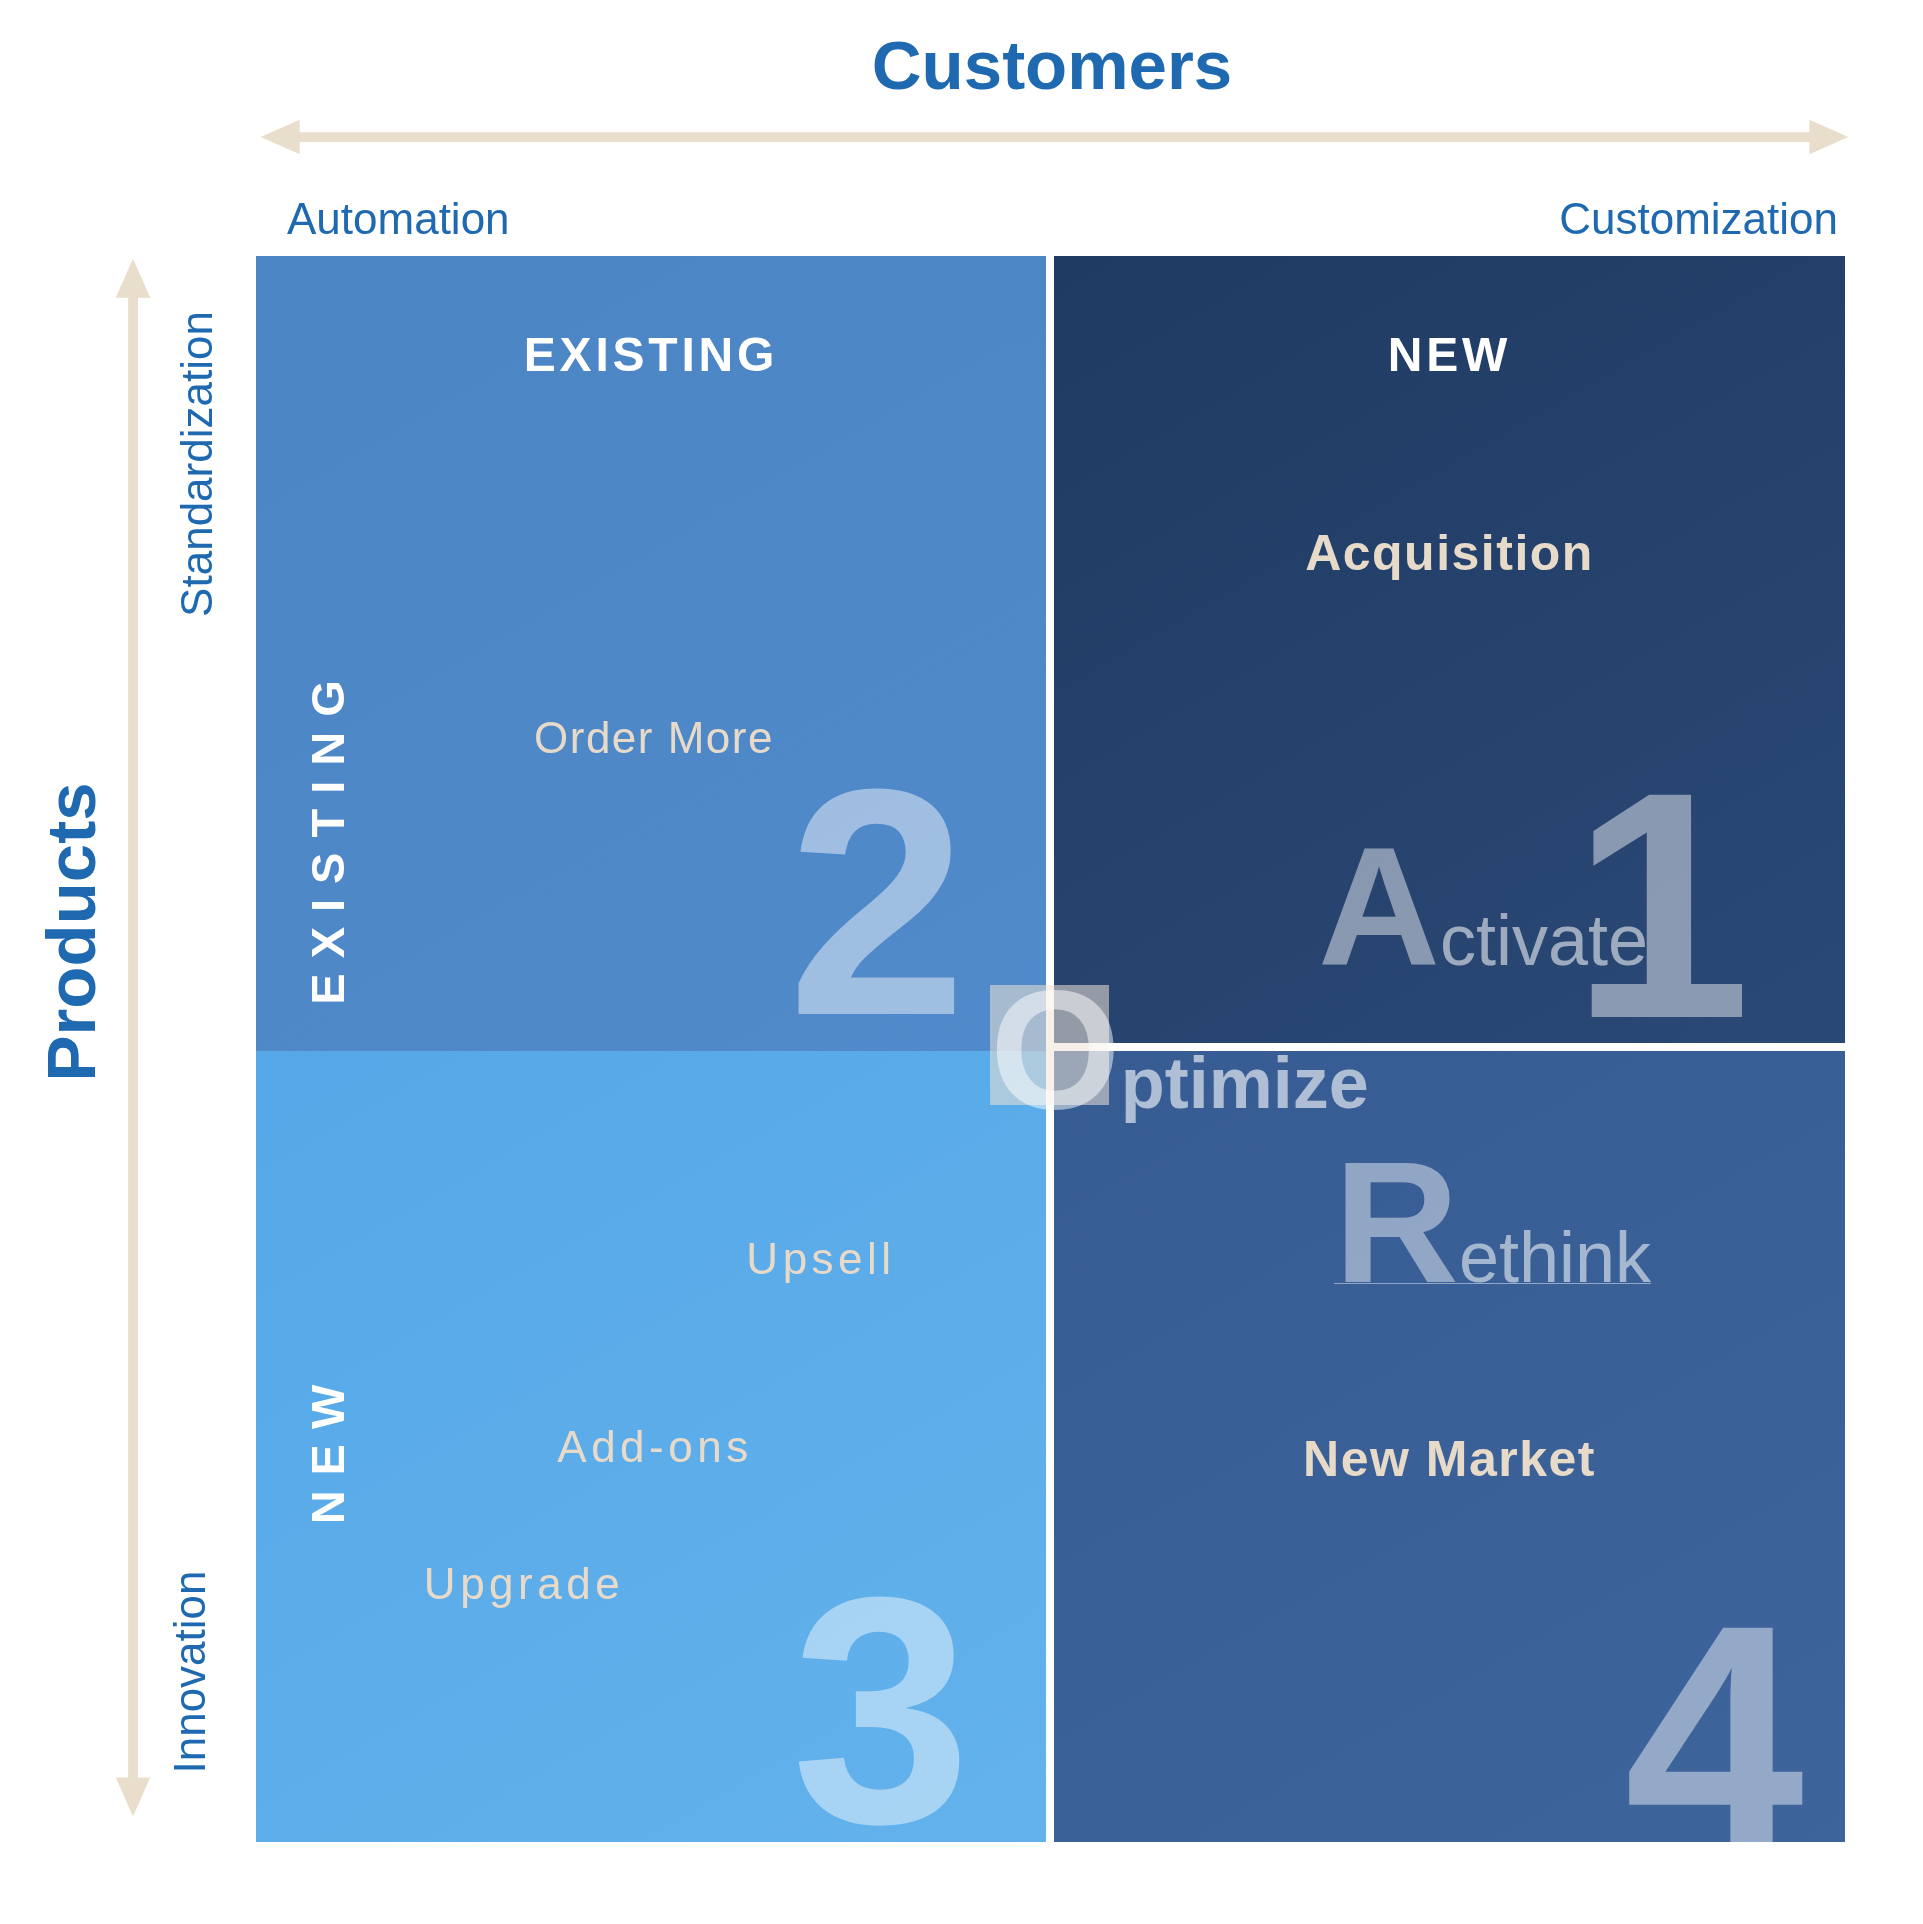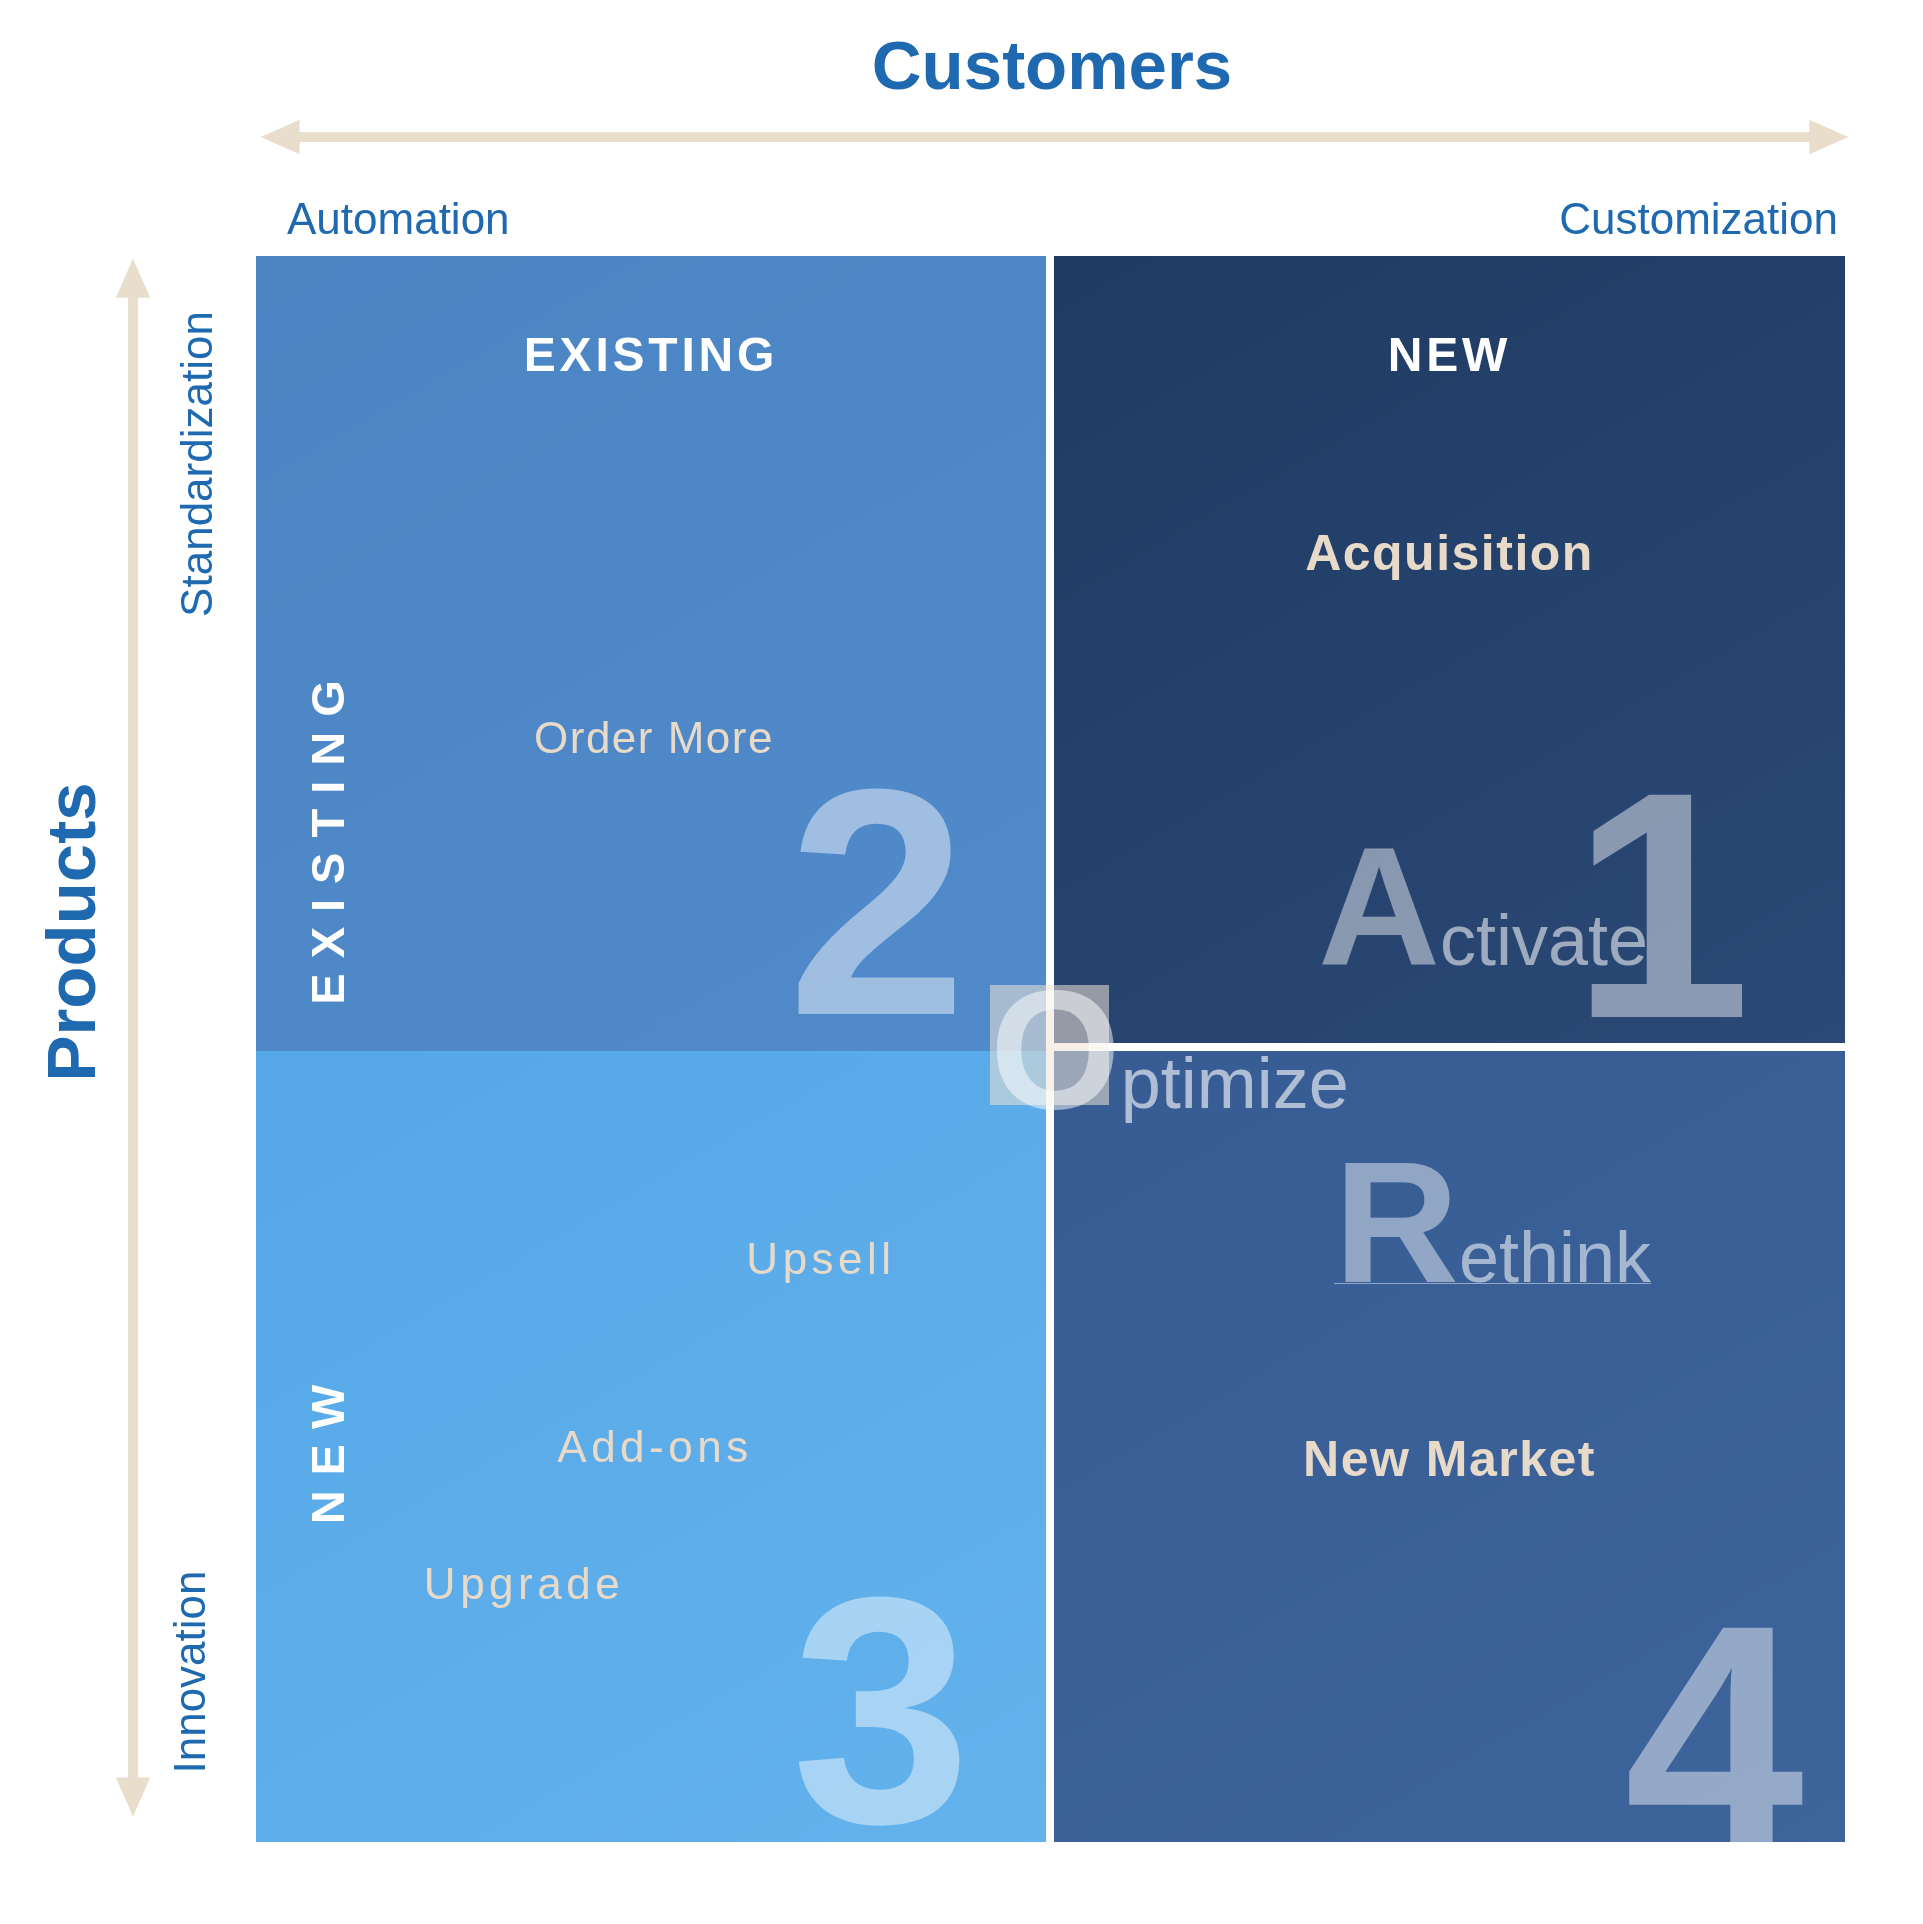--- a/index.html
+++ b/index.html
@@ -168,21 +168,21 @@
     line-height: 1;
     white-space: nowrap;
     color: rgba(255, 255, 255, 0.5);
   }
   #center-word .initial {
     font-size: 168px;
     font-weight: bold;
   }
   #center-word .rest {
     font-size: 72px;
-    font-weight: 400;
+    font-weight: 700;
     color: rgba(255, 255, 255, 0.6);
   }
 </style>
 </head>
 <body>
 
 <div id="canvas">
 
   <div id="customers-title" class="big-axis-title">Customers</div>
   <div id="products-title" class="big-axis-title">Products</div>

